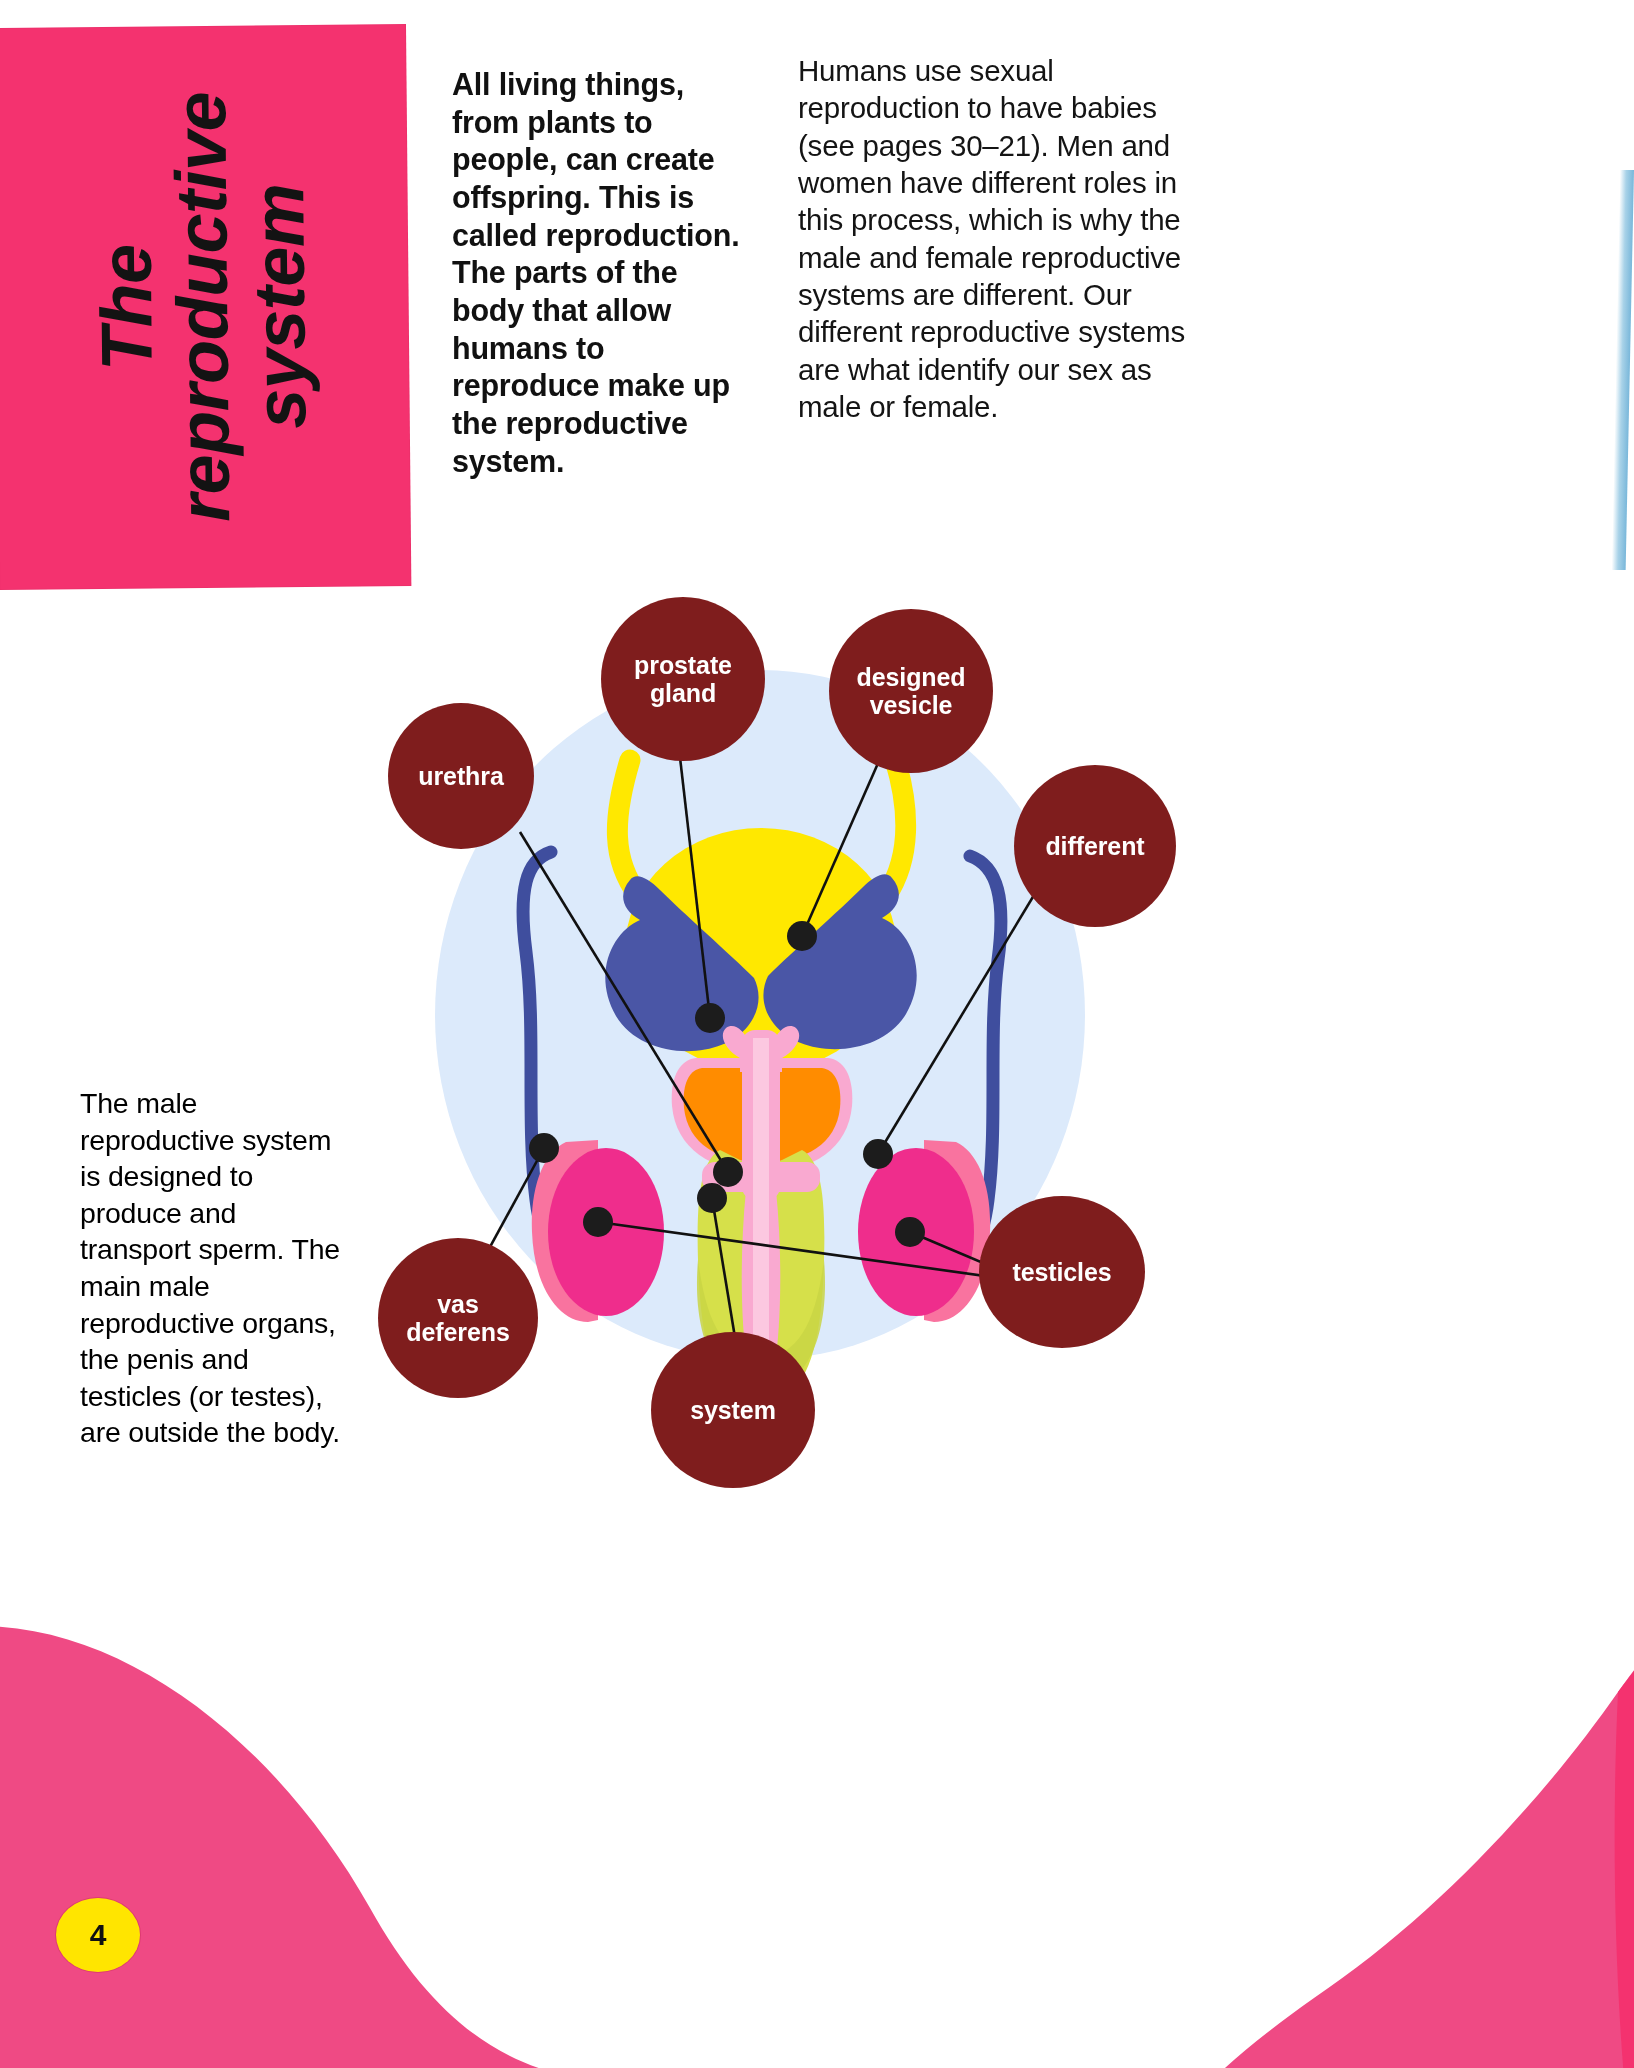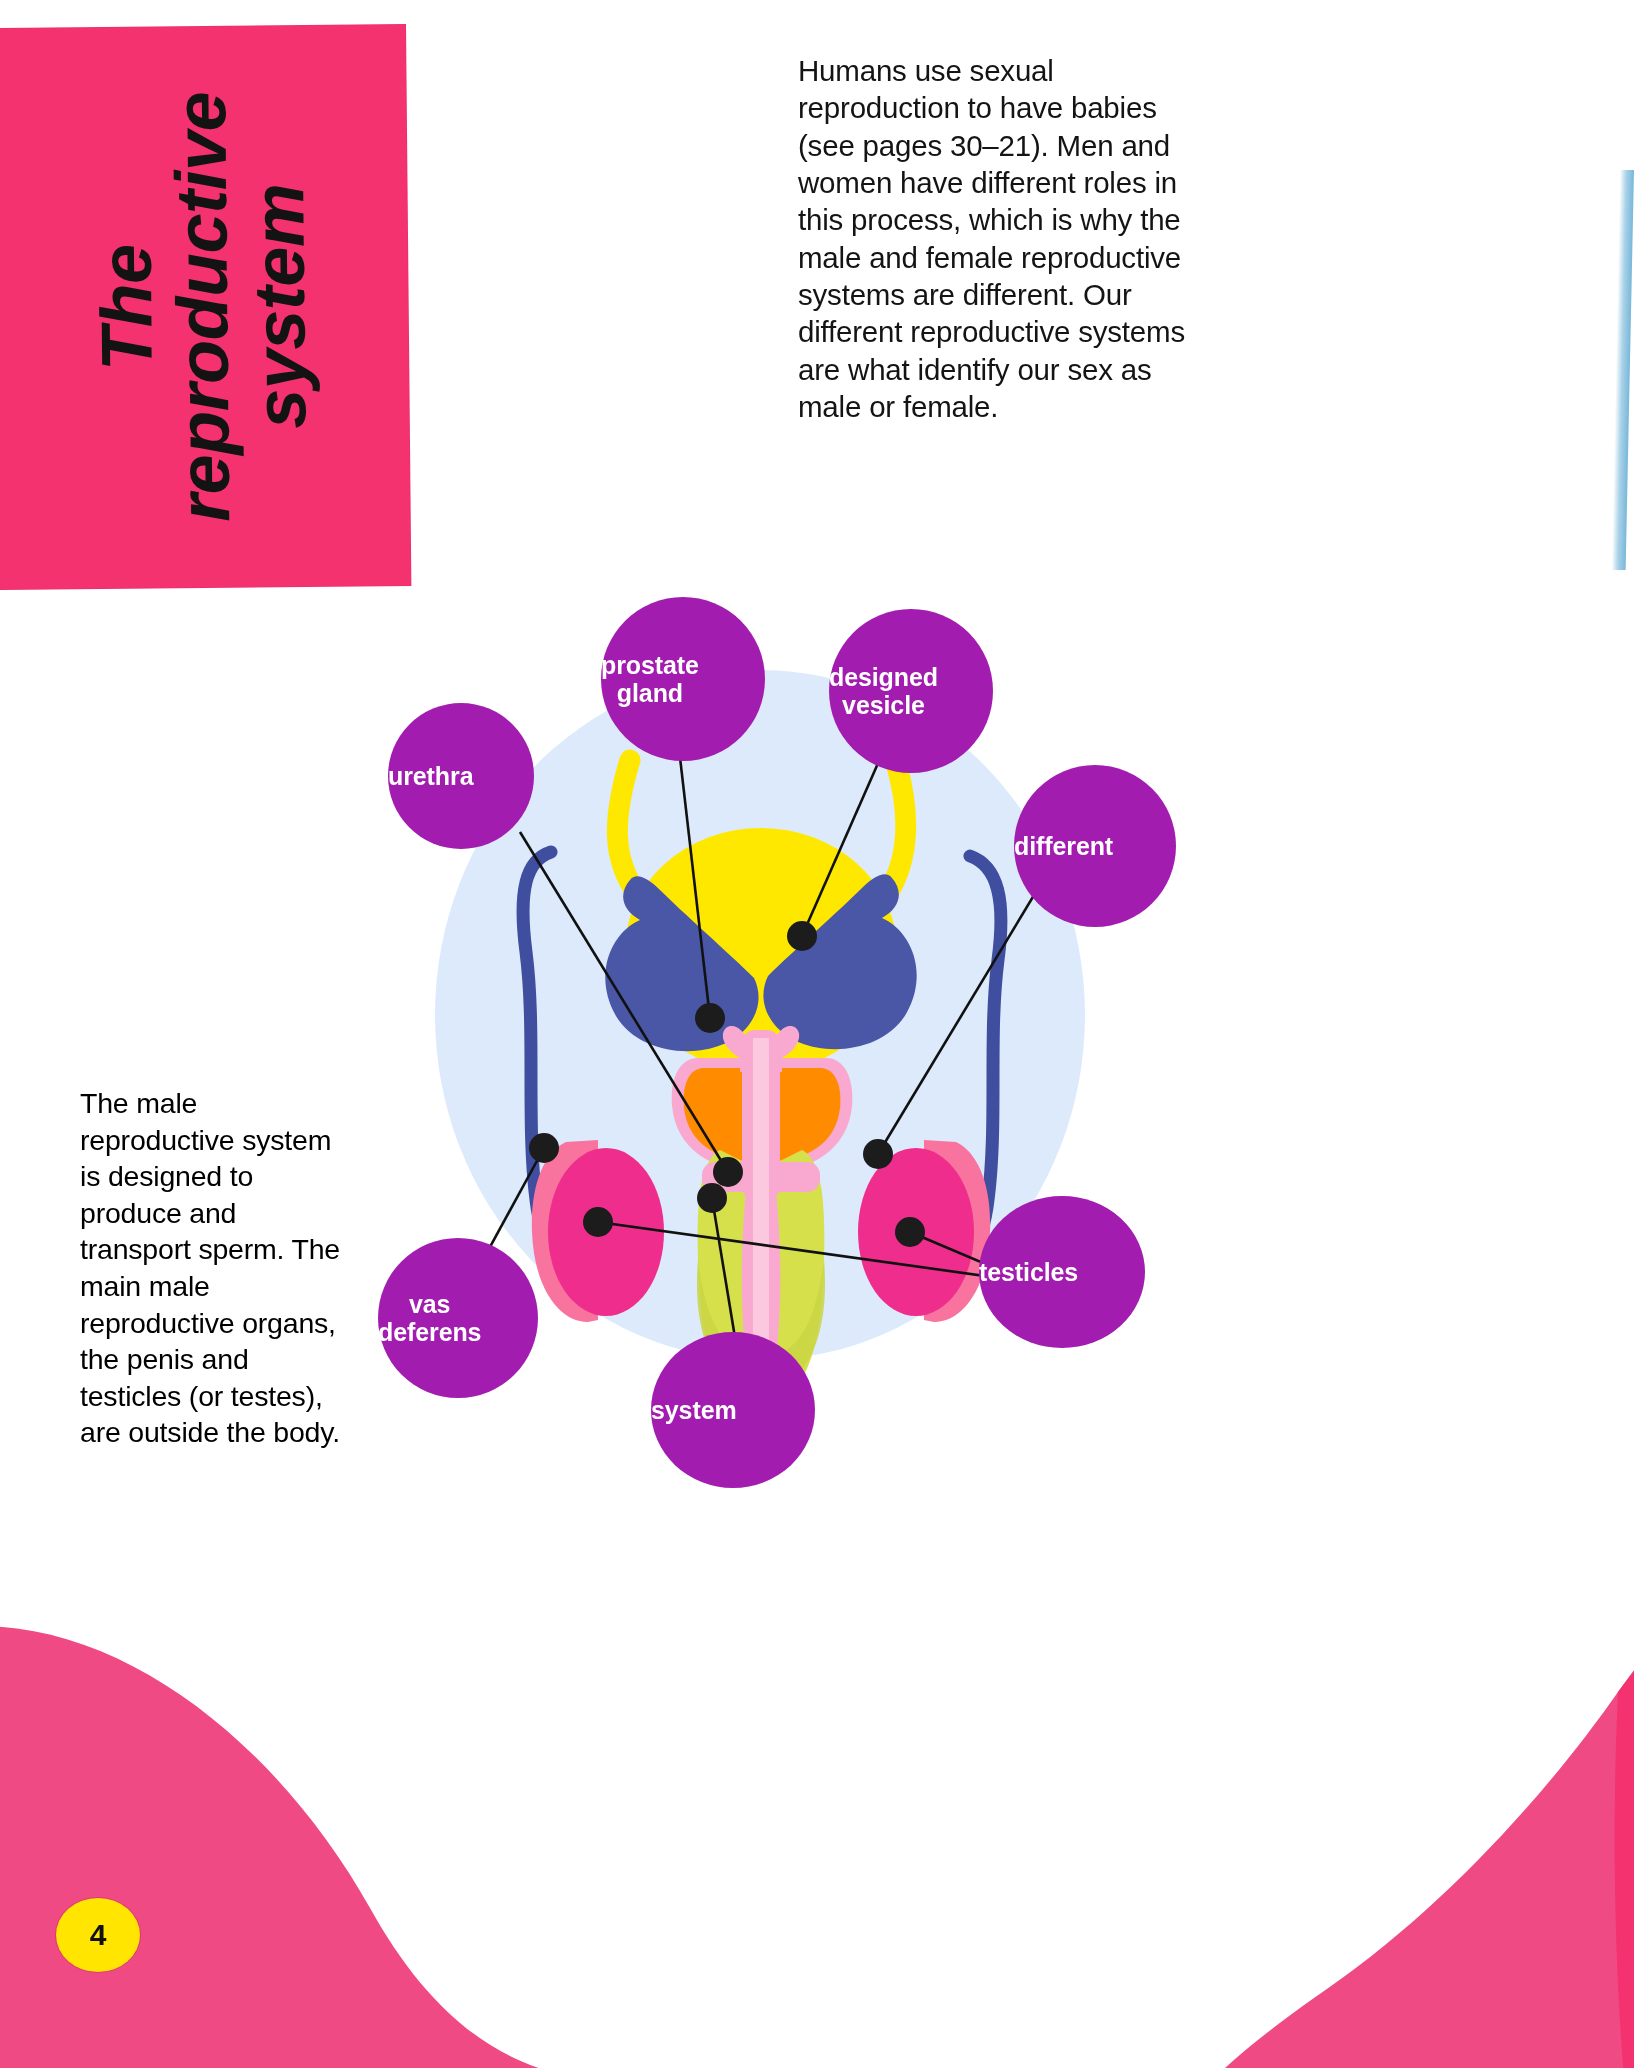--- a/index.html
+++ b/index.html
@@ -54,22 +54,22 @@
     font-size:28.5px;line-height:1.285;font-weight:400;color:#000000;
     letter-spacing:-0.2px;
   }
 
   
   .diagram{position:absolute;left:330px;top:560px;width:900px;height:900px;}
   .diagram svg{display:block;width:900px;height:900px;overflow:visible;}
 
   
   .bubble{
-    position:absolute;border-radius:50%;background:#a21caf;
-    color:#ffffff;display:flex;align-items:center;
+    position:absolute;border-radius:50%;background:#7f1d1d;
+    color:#ffffff;display:flex;align-items:center;justify-content:center;
     text-align:center;font-weight:700;letter-spacing:-0.1px;line-height:1.12;
     font-size:25px;
   }
 
   
   .wave-left{
     position:absolute;left:-20px;bottom:-10px;width:740px;height:560px;
   }
   .wave-right{
     position:absolute;right:-10px;bottom:-10px;width:430px;height:420px;
@@ -90,20 +90,21 @@
   <div class="edge-sliver"></div>
 
   <div class="title-block">
     <div class="title-inner">
       <div class="title-text">The
 reproductive
 system</div>
     </div>
   </div>
 
+  <div class="col-bold">All living things, from plants to people, can create offspring. This is called reproduction. The parts of the body that allow humans to reproduce make up the reproductive system.</div>
   <div class="col-reg">Humans use sexual reproduction to have babies (see pages 30–21). Men and women have different roles in this process, which is why the male and female reproductive systems are different. Our different reproductive systems are what identify our sex as male or female.</div>
 
   <div class="col-left-body">The male reproductive system is designed to produce and transport sperm. The main male reproductive organs, the penis and testicles (or testes), are outside the body.</div>
 
   <div class="diagram">
     <svg viewBox="0 0 900 900" xmlns="http://www.w3.org/2000/svg">
 
       <ellipse cx="430" cy="455" rx="325" ry="345" fill="#dceafb"></ellipse>
 
       <path d="M300 200 C 282 260, 282 300, 308 335" stroke="#ffe800" stroke-width="21" fill="none" stroke-linecap="round"></path>

